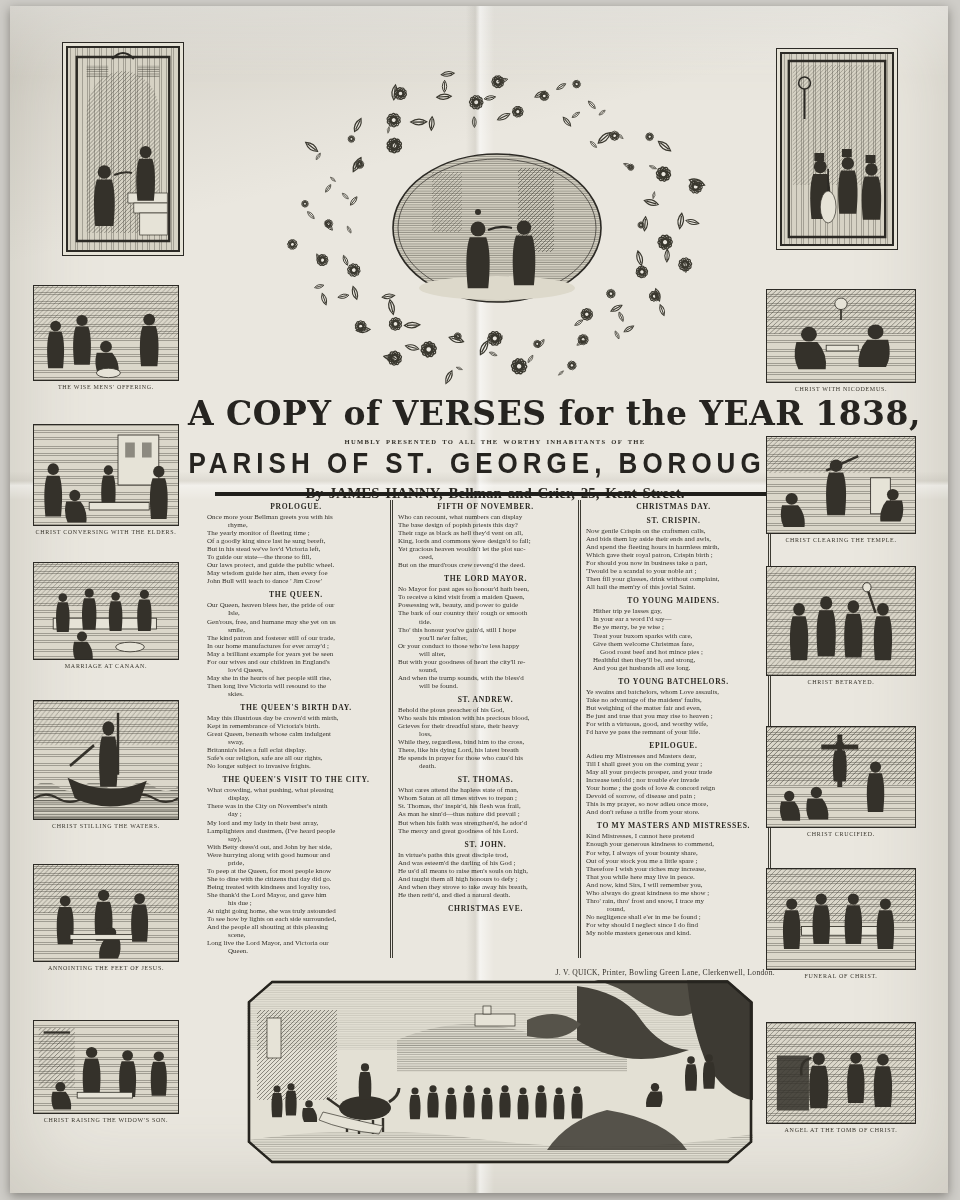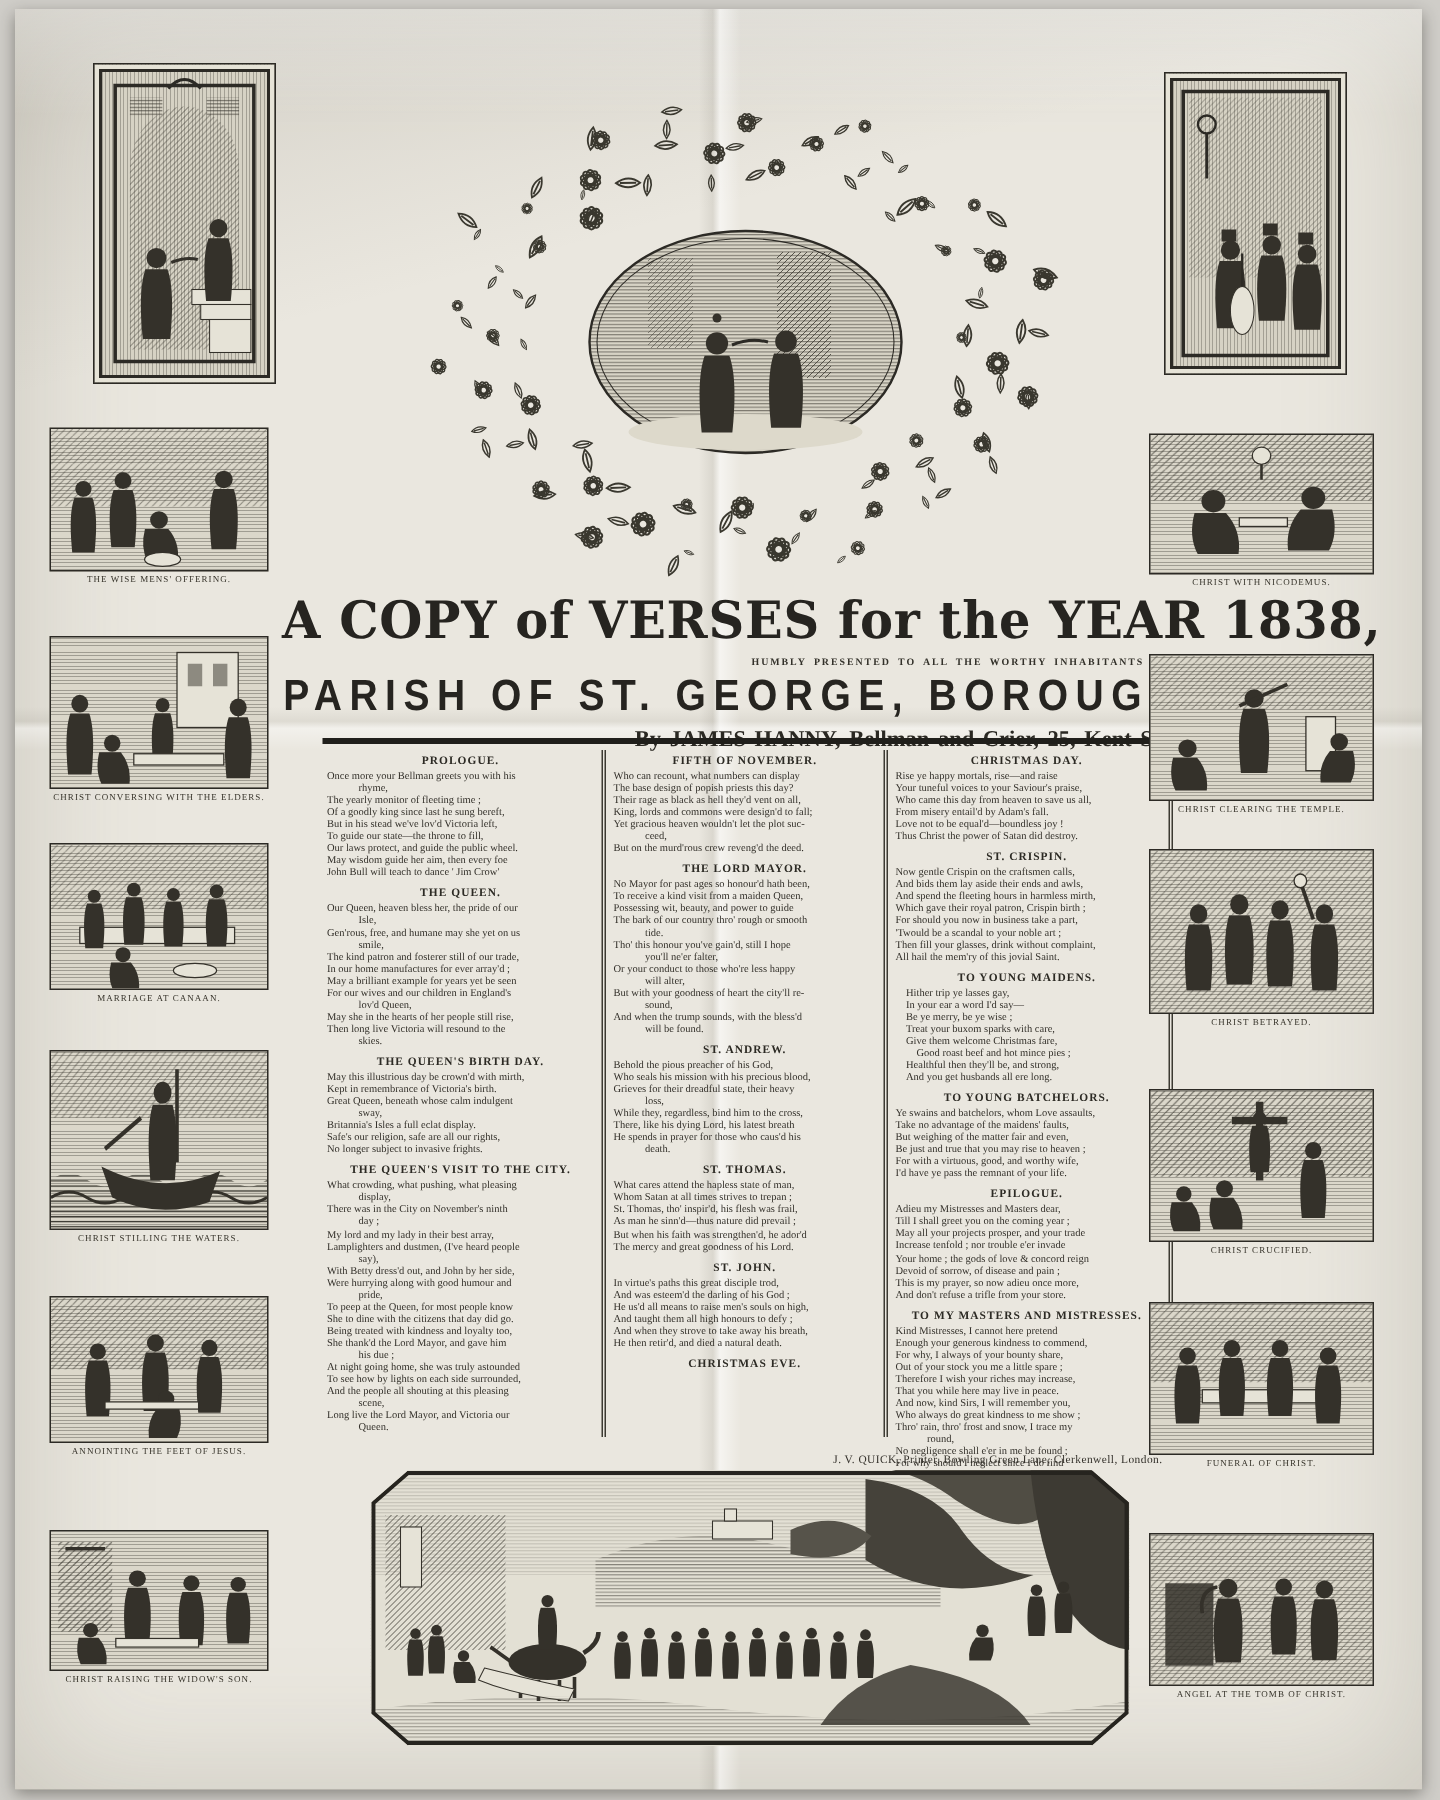--- a/index.html
+++ b/index.html
@@ -32,28 +32,28 @@
   .cut svg{display:block;width:100%;height:100%;}
   .cap{
     text-align:center;font-size:6px;letter-spacing:.7px;margin-top:3px;
     color:#3a372e;white-space:nowrap;overflow:hidden;
   }
   .scfig{fill:#34312a;}
   .sclight{fill:#e6e3d7;stroke:#34312a;stroke-width:.7;}
   
   .cframe .cut{background:#d6d2c4 repeating-linear-gradient(90deg,rgba(46,44,37,.30) 0 .6px,transparent .6px 2.4px);}
   
-  .titleblock{position:absolute;left:178px;top:391px;width:614px;text-align:right;}
+  .titleblock{position:absolute;left:178px;top:391px;width:614px;text-align:center;}
   .t1{font-family:"DejaVu Serif",serif;font-weight:bold;font-size:33px;line-height:1.05;letter-spacing:.5px;transform:scaleY(1.04);color:#262420;white-space:nowrap;}
   .t-pres{font-size:6.6px;font-weight:bold;letter-spacing:1.3px;word-spacing:2px;margin-top:6px;color:#33312a;}
   .t2{font-family:"Liberation Sans","DejaVu Sans",sans-serif;font-weight:bold;font-size:26px;letter-spacing:5px;margin-top:3px;transform:scaleY(1.12);color:#262420;white-space:nowrap;}
   .t3{font-size:15px;font-weight:bold;word-spacing:2px;margin-top:6px;color:#2a2822;white-space:nowrap;}
   .tbar{position:absolute;left:205px;top:486px;width:561px;height:4px;background:#201f1b;}
   
-  .verses{position:absolute;left:203px;top:494px;width:566px;height:458px;display:flex;
+  .verses{position:absolute;left:192px;top:494px;width:566px;height:458px;display:flex;
           border-right:3px double #3c3a32;}
   .vcol{width:188px;padding:0 5px;box-sizing:border-box;}
   .vcol + .vcol{border-left:3px double #3c3a32;}
   .vh{text-align:center;font-size:7.6px;font-weight:bold;letter-spacing:.7px;margin:5px 0 2px;color:#2c2a24;white-space:nowrap;}
   .vsec:first-child .vh{margin-top:2px;}
   .vb{font-size:7px;line-height:1.15;white-space:pre-line;color:#33302a;}
   .printer{position:absolute;left:205px;top:962px;width:560px;padding-left:112px;box-sizing:border-box;
            text-align:right;font-size:7.6px;letter-spacing:.3px;color:#33302a;white-space:nowrap;}
   
   .wreath{position:absolute;left:272px;top:46px;width:430px;height:346px;}
@@ -394,26 +394,20 @@
 And when they strove to take away his breath,
 He then retir'd, and died a natural death.</div>
         </div>
       <div class="vsec">
           <div class="vh">CHRISTMAS EVE.</div>
         </div>
     </div>
     <div class="vcol">
       <div class="vsec">
           <div class="vh">CHRISTMAS DAY.</div>
-          <div class="vb">Rise ye happy mortals, rise—and raise
-Your tuneful voices to your Saviour's praise,
-Who came this day from heaven to save us all,
-From misery entail'd by Adam's fall.
-Love not to be equal'd—boundless joy !
-Thus Christ the power of Satan did destroy.</div>
         </div>
       <div class="vsec">
           <div class="vh">ST. CRISPIN.</div>
           <div class="vb">Now gentle Crispin on the craftsmen calls,
 And bids them lay aside their ends and awls,
 And spend the fleeting hours in harmless mirth,
 Which gave their royal patron, Crispin birth ;
 For should you now in business take a part,
 'Twould be a scandal to your noble art ;
 Then fill your glasses, drink without complaint,

